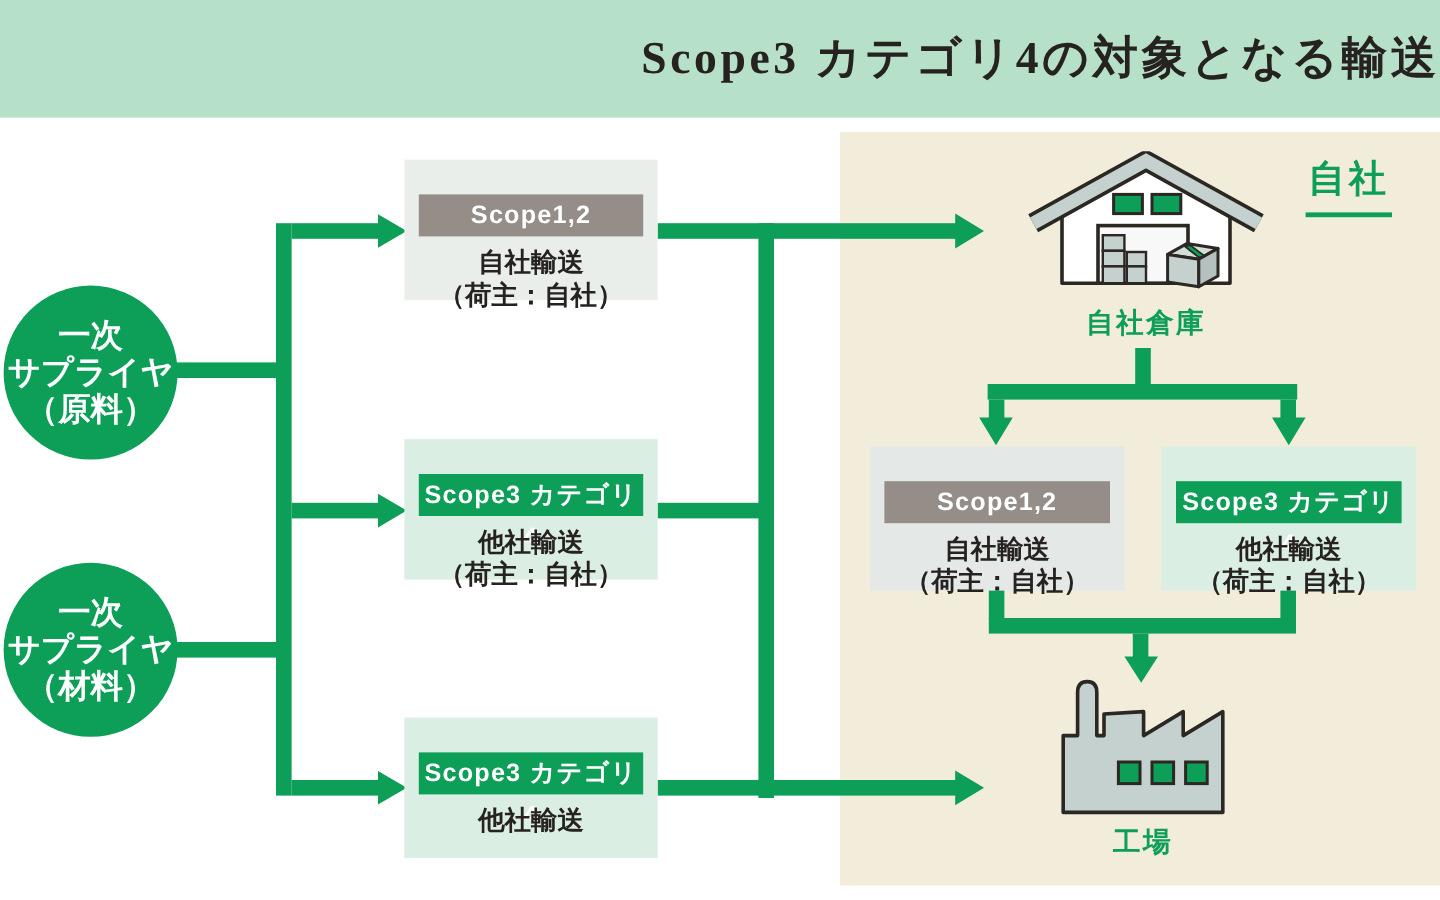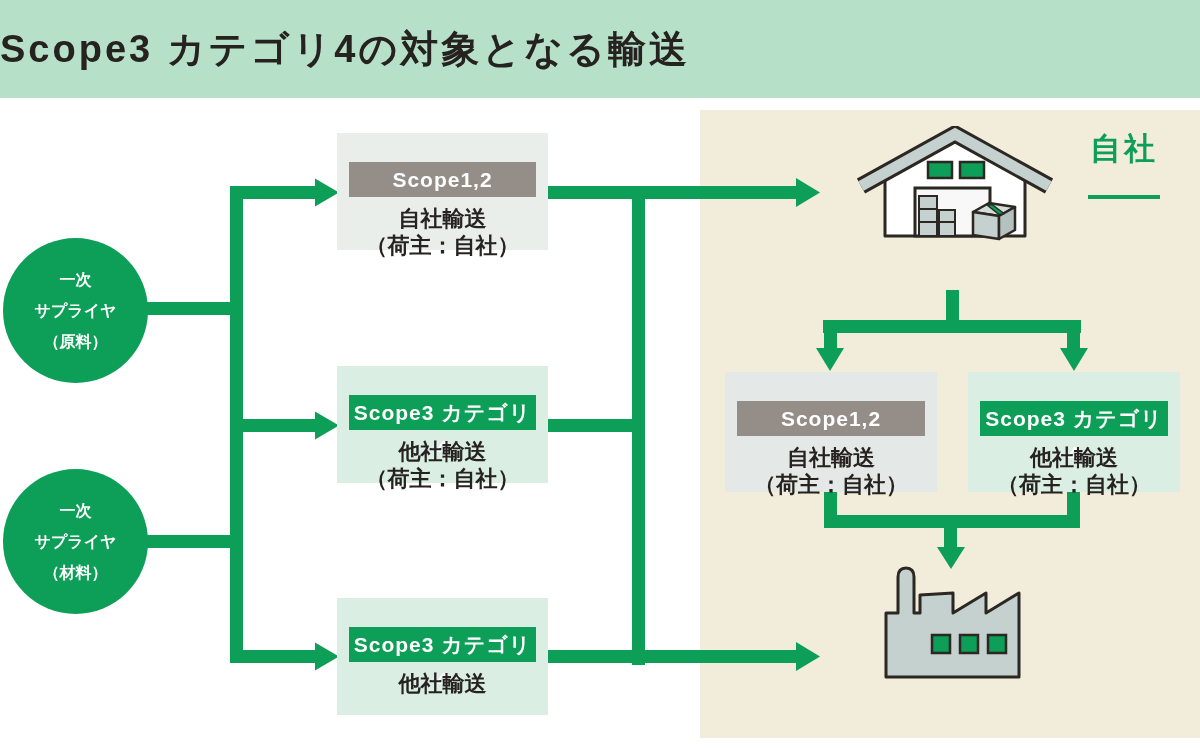--- a/index.html
+++ b/index.html
@@ -10,41 +10,42 @@
     -webkit-font-smoothing:antialiased;
   }
   .stage{position:absolute;inset:0;width:1200px;height:750px;}
 
   
   .titleband{
     position:absolute;left:0;top:0;width:1200px;height:98px;
     background:var(--mint);
   }
   .titleband h1{
-    margin:0;text-align:left;line-height:98px;
+    margin:0;text-align:right;line-height:98px;
     font-size:38px;font-weight:bold;letter-spacing:3px;
     color:var(--text-dark);
+    font-family:Liberation Serif, serif;
   }
 
   
   .company-panel{
     position:absolute;left:700px;top:110px;width:500px;height:628px;
     background:var(--beige);
   }
 
   
   svg.connectors{position:absolute;left:0;top:0;width:1200px;height:750px;}
   .c{fill:var(--green);}
 
   
   .supplier{
     position:absolute;left:3px;width:145px;height:145px;border-radius:50%;
     background:var(--green);color:#ffffff;
     display:flex;flex-direction:column;align-items:center;justify-content:center;
-    font-weight:bold;font-size:16px;line-height:31px;text-align:center;
+    font-weight:bold;font-size:27px;line-height:31px;text-align:center;
   }
   .supplier.s1{top:238px;}
   .supplier.s2{top:469px;}
 
   
   .tbox{
     position:absolute;width:211px;height:117px;text-align:center;
   }
   .tbox.bg-gray{background:var(--box-gray);}
   .tbox.bg-green{background:var(--box-green);}
@@ -64,21 +65,21 @@
   .lb2{left:337px;top:366px;}
   .lb3{left:337px;top:598px;}
   
   .rb1{left:725px;top:372px;}
   .rb2{left:968px;top:372px;}
 
   
   .company-label{
     position:absolute;left:1088px;top:128px;
     font-size:31px;font-weight:bold;color:var(--green);
-    letter-spacing:3px;border-bottom:4px solid var(--green);padding:0 2px 25px;
+    letter-spacing:3px;border-bottom:4px solid var(--green);padding:0 2px 7px;
   }
   .icon-label{
     position:absolute;text-align:center;font-weight:bold;color:var(--green);
     font-size:23px;letter-spacing:2px;
   }
   .warehouse-label{left:855px;top:254px;width:200px;}
   .factory-label{left:880px;top:686px;width:145px;}
 
   .icon-svg{position:absolute;}
   .wh-svg{left:855px;top:126px;width:200px;height:118px;}
@@ -184,25 +185,27 @@
       <rect x="84" y="84" width="16" height="12"></rect>
       <rect x="84" y="96" width="16" height="14"></rect>
     </g>
     <g stroke="#2b2722" stroke-width="2.5" stroke-linejoin="round">
       <polygon points="118,86 134,77 160,81 144,90" fill="#d4ddda"></polygon>
       <polygon points="118,86 144,90 144,113 118,109" fill="#c5d1ce"></polygon>
       <polygon points="144,90 160,81 160,104 144,113" fill="#b4c1be"></polygon>
       <polygon points="132,79 137,78.5 149,87.5 144,88.5" fill="var(--green)" stroke-width="1.5"></polygon>
     </g>
   </svg>
+  <div class="icon-label warehouse-label">自社倉庫</div>
 
   <svg class="icon-svg fa-svg" viewBox="0 0 145 115">
     <path d="M6,112 L6,48 L18,48 L18,12 Q18,3 26,3 Q34,3 34,12 L34,48 L40,48 L40,30 L73,28 L73,48 L106,28 L106,48 L139,28 L139,112 Z" fill="#c5d1ce" stroke="#2b2722" stroke-width="3" stroke-linejoin="round"></path>
     <g fill="var(--green)" stroke="#2b2722" stroke-width="2.5">
       <rect x="52" y="70" width="18" height="18"></rect>
       <rect x="80" y="70" width="18" height="18"></rect>
       <rect x="108" y="70" width="18" height="18"></rect>
     </g>
   </svg>
+  <div class="icon-label factory-label">工場</div>
 
   <div class="company-label">自社</div>
 
 </div>
 
 </body></html>

